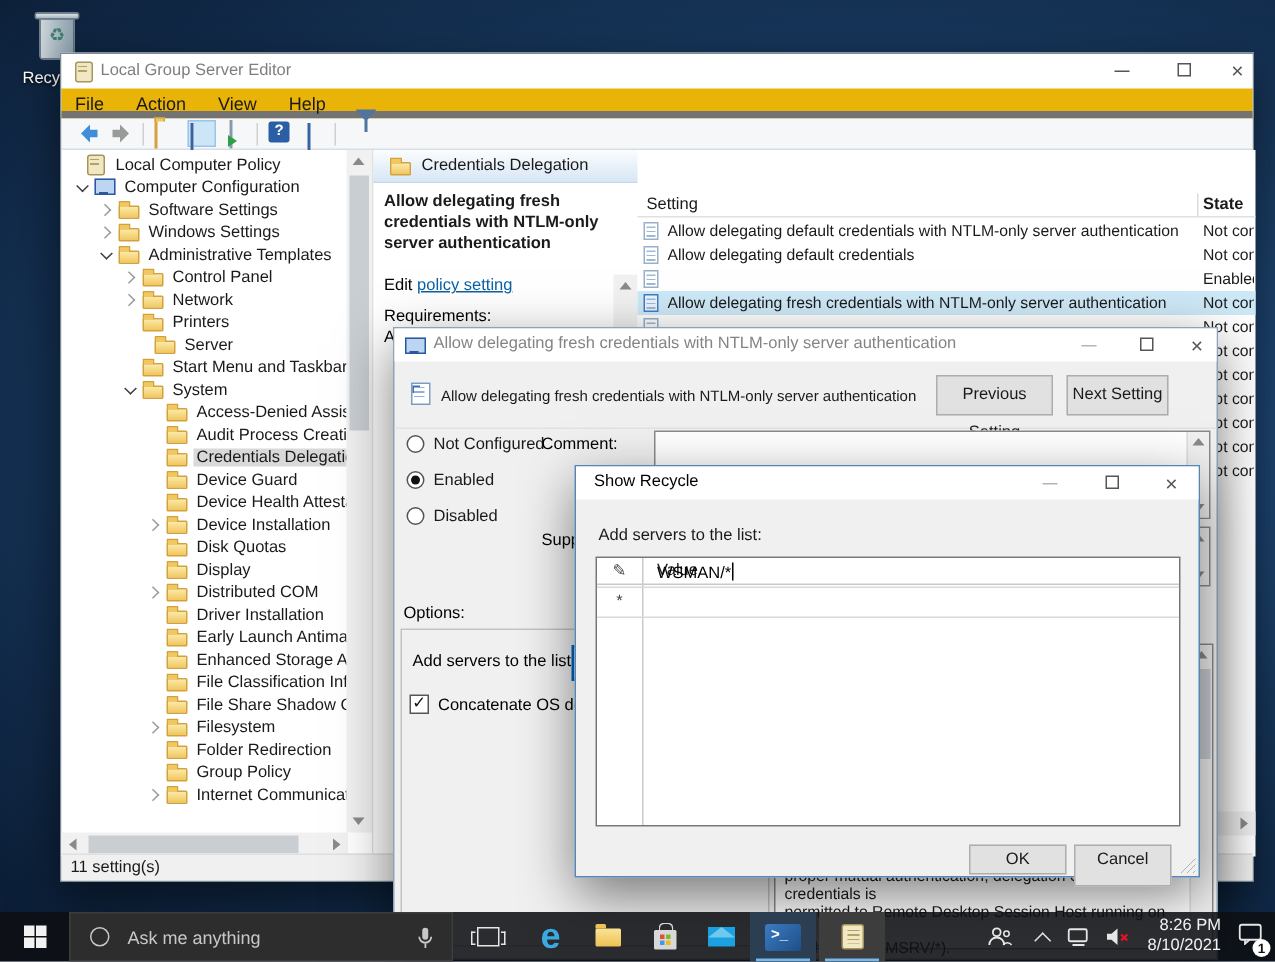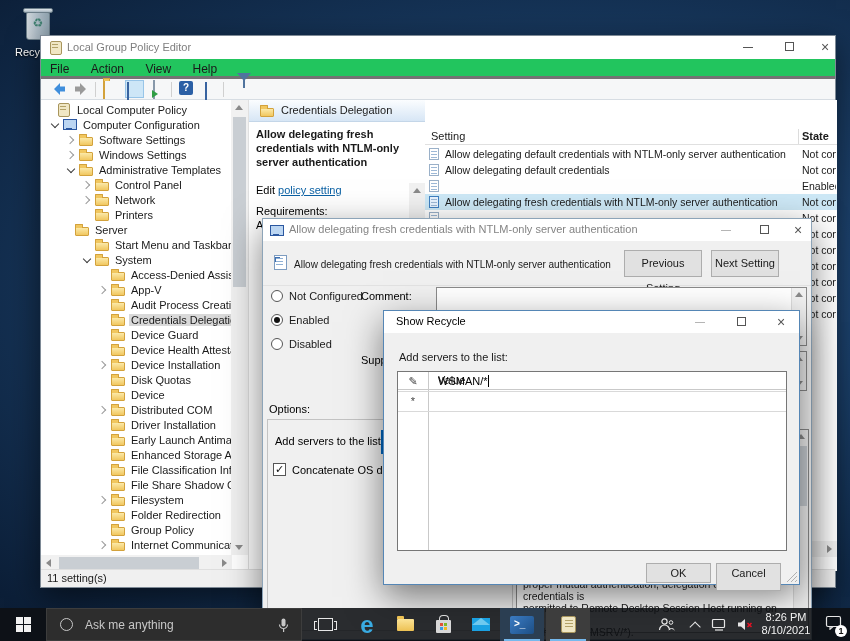--- a/index.html
+++ b/index.html
@@ -26,21 +26,21 @@
   .tri { width:0; height:0; position:absolute; }
   .tri-up { border-left:4px solid transparent; border-right:4px solid transparent; border-bottom:5px solid #8a8a8a; }
   .tri-down { border-left:4px solid transparent; border-right:4px solid transparent; border-top:5px solid #8a8a8a; }
   .tri-left { border-top:4px solid transparent; border-bottom:4px solid transparent; border-right:5px solid #8a8a8a; }
   .tri-right { border-top:4px solid transparent; border-bottom:4px solid transparent; border-left:5px solid #8a8a8a; }
 
   
   #gpe { position:absolute; left:40px; top:35px; width:796px; height:553px; background:#fff; border:1px solid #7e8a96; box-shadow:0 10px 30px rgba(0,0,0,.55); }
   #gpe-title { position:absolute; left:0; top:0; right:0; height:23px; background:#fff; }
   #gpe-title .ttext { position:absolute; left:26px; top:5px; font-size:11px; color:#7e7e7e; }
-  #gpe-menu { position:absolute; left:0; top:23px; right:0; height:20px; background:#22c55e; border-bottom:3px solid #737373; font-size:12px; color:#1a1a1a; }
+  #gpe-menu { position:absolute; left:0; top:23px; right:0; height:20px; background:#eab308; border-bottom:5px solid #737373; font-size:12px; color:#1a1a1a; }
   #gpe-menu span { display:inline-block; padding:3px 9px 0 9px; }
   #gpe-toolbar { position:absolute; left:0; top:43px; right:0; height:21px; background:#f6f7f8; border-bottom:1px solid #d7dde3; }
   .tb-i { position:absolute; top:2px; }
   .tb-sep { position:absolute; top:3px; width:1px; height:15px; background:#d0d0d0; }
 
   .tb-console { width:15px; height:12px; border:1px solid #3863a0; background:#fff; position:relative; }
   .tb-console::before { content:''; position:absolute; top:0; left:0; right:0; height:3px; background:#3863a0; }
   .tb-on { position:absolute; top:1px; width:19px; height:18px; background:#cde6f7; border:1px solid #98c5e8; padding:2px 1px 1px 1px; }
   .tb-help { width:14px; height:14px; background:#2b5fa5; color:#fff; font-size:10px; font-weight:bold; text-align:center; line-height:14px; border-radius:2px; }
   .tb-funnel { margin-top:3px; width:0; height:0; border-left:7px solid transparent; border-right:7px solid transparent; border-top:8px solid #50749e; position:relative; }
@@ -171,39 +171,39 @@
   .bag .flag i:nth-child(3){background:#3d9de2;} .bag .flag i:nth-child(4){background:#f3b71f;}
   .env { width:18px; height:13px; background:#1ba1e2; position:relative; overflow:hidden; }
   .env::before { content:''; position:absolute; left:0; top:-7px; width:0; height:0; border-left:9px solid transparent; border-right:9px solid transparent; border-bottom:7px solid #6fc9ef; transform:translateY(7px); }
   .ps { width:24px; height:18px; border-radius:2px; background:linear-gradient(135deg,#3b7cc4,#1d4f86); color:#fff; font-size:10px; font-weight:bold; padding:2px 0 0 4px; }
   .underline { position:absolute; bottom:0; left:4px; right:4px; height:2px; background:#76b9ed; }
   .tb-active { background:#3d3d3d; }
   .ps-active { background:#2b3e52; }
   .taskscroll { width:15px; height:17px; background:#f0e7c4; border:1px solid #a8955c; border-radius:2px; position:relative; }
   .taskscroll::after { content:''; position:absolute; left:3px; top:3px; width:8px; height:9px; background:repeating-linear-gradient(#b3a268 0 1px, transparent 1px 3px); }
   .tray-chev { width:8px; height:8px; border-top:1.5px solid #e6e6e6; border-right:1.5px solid #e6e6e6; transform:rotate(-45deg) translateY(3px); }
-  #clock { position:absolute; left:758px; top:3px; width:56px; text-align:center; color:#f2f2f2; font-size:11px; line-height:13px; }
+  #clock { position:absolute; left:758px; top:3px; width:56px; text-align:right; color:#f2f2f2; font-size:11px; line-height:13px; }
   #action-badge { position:absolute; right:-4px; bottom:-3px; width:12px; height:12px; border-radius:50%; background:#fff; color:#111; font-size:9px; font-weight:bold; text-align:center; line-height:12px; }
 </style>
 </head>
 <body>
 
 <div id="screen">
 
   <div id="recycle">
     <div class="bin-lid"></div>
     <div class="bin-body"></div>
     <div class="bin-glyph">♻</div>
     <div class="bin-label">Recycle Bin</div>
   </div>
 
   <div id="gpe">
     <div id="gpe-title">
       <span class="ico ico-scroll" style="position:absolute;left:7px;top:4px;"></span>
-      <span class="ttext">Local Group Policy Editor</span>
+      <span class="ttext">Local Group Server Editor</span>
       <span class="winctl ctl-min" style="left:693px;">
           <i></i>
         </span>
       <span class="winctl ctl-max" style="left:734px;">
           <i></i>
         </span>
       <span class="winctl ctl-close" style="left:770px;"><i>×</i></span>
     </div>
     <div id="gpe-menu">
       <span>File</span>
@@ -264,46 +264,41 @@
           <div class="trow" style="padding-left: 40px;">
             <span class="exp exp-c"></span>
             <span class="ico tico ico-folder"></span>
             <span class="tlabel">Network</span>
           </div>
           <div class="trow" style="padding-left: 40px;">
             <span class="exp"></span>
             <span class="ico tico ico-folder"></span>
             <span class="tlabel">Printers</span>
           </div>
-          <div class="trow" style="padding-left: 20px;">
+          <div class="trow" style="padding-left: 48px;">
             <span class="exp"></span>
             <span class="ico tico ico-folder"></span>
             <span class="tlabel">Server</span>
           </div>
           <div class="trow" style="padding-left: 40px;">
             <span class="exp"></span>
             <span class="ico tico ico-folder"></span>
             <span class="tlabel">Start Menu and Taskbar</span>
           </div>
           <div class="trow" style="padding-left: 40px;">
             <span class="exp exp-e"></span>
             <span class="ico tico ico-folder"></span>
             <span class="tlabel">System</span>
           </div>
           <div class="trow" style="padding-left: 56px;">
             <span class="exp"></span>
             <span class="ico tico ico-folder"></span>
             <span class="tlabel">Access-Denied Assistance</span>
           </div>
           <div class="trow" style="padding-left: 56px;">
-            <span class="exp exp-c"></span>
-            <span class="ico tico ico-folder"></span>
-            <span class="tlabel">App-V</span>
-          </div>
-          <div class="trow" style="padding-left: 56px;">
             <span class="exp"></span>
             <span class="ico tico ico-folder"></span>
             <span class="tlabel">Audit Process Creation</span>
           </div>
           <div class="trow tsel" style="padding-left: 56px;">
             <span class="exp"></span>
             <span class="ico tico ico-folder"></span>
             <span class="tlabel">Credentials Delegation</span>
           </div>
           <div class="trow" style="padding-left: 56px;">
@@ -322,21 +317,21 @@
             <span class="tlabel">Device Installation</span>
           </div>
           <div class="trow" style="padding-left: 56px;">
             <span class="exp"></span>
             <span class="ico tico ico-folder"></span>
             <span class="tlabel">Disk Quotas</span>
           </div>
           <div class="trow" style="padding-left: 56px;">
             <span class="exp"></span>
             <span class="ico tico ico-folder"></span>
-            <span class="tlabel">Device</span>
+            <span class="tlabel">Display</span>
           </div>
           <div class="trow" style="padding-left: 56px;">
             <span class="exp exp-c"></span>
             <span class="ico tico ico-folder"></span>
             <span class="tlabel">Distributed COM</span>
           </div>
           <div class="trow" style="padding-left: 56px;">
             <span class="exp"></span>
             <span class="ico tico ico-folder"></span>
             <span class="tlabel">Driver Installation</span>

